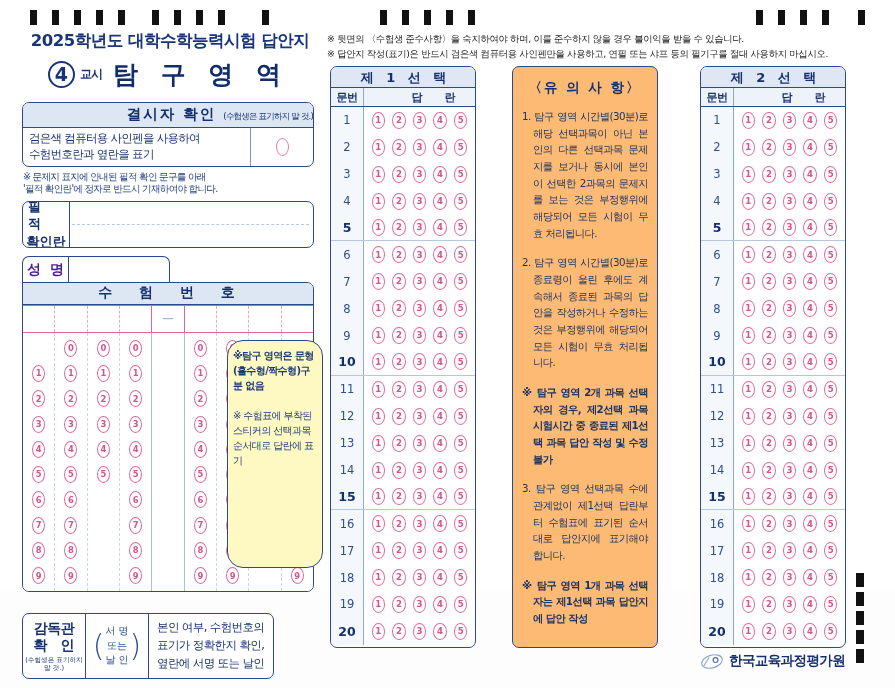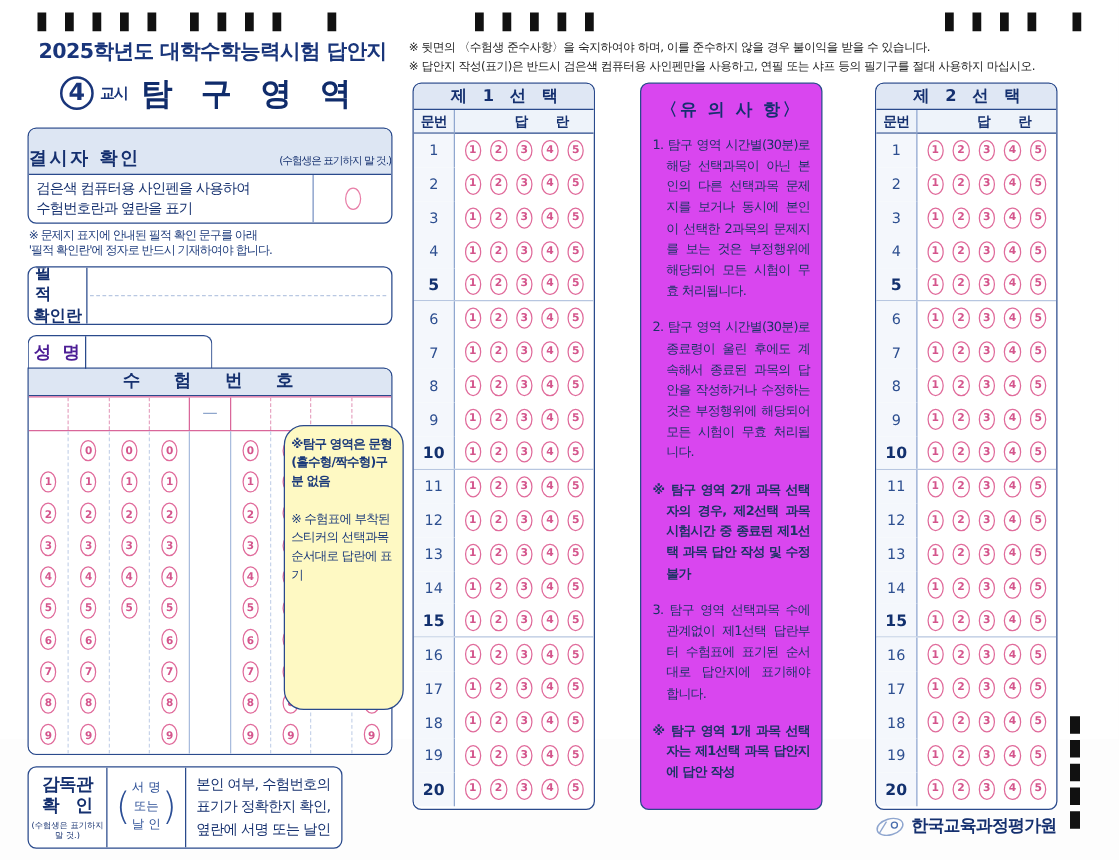--- a/index.html
+++ b/index.html
@@ -74,23 +74,23 @@
   .absent-box {
     margin-top: 11px;
     border: 1.6px solid #2a4a8c;
     border-radius: 7px;
     overflow: hidden;
     background: #ffffff;
   }
   .absent-head {
     background: #dde6f3;
     border-bottom: 1.3px solid #2a4a8c;
-    display: flex; align-items: baseline; justify-content: space-between;
+    display: flex; align-items: baseline; justify-content: flex-end;
     gap: 7px;
-    padding: 14px 0 3px 0;
+    padding: 2px 0 3px 0;
   }
   .absent-head .ah-title {
     font-size: 14.5px; font-weight: bold; color: #15306f;
     letter-spacing: 2px;
   }
   .absent-head .ah-note {
     font-size: 8.5px; color: #15306f; letter-spacing: -0.8px;
   }
   .absent-body { display: flex; }
   .absent-text {
@@ -366,21 +366,21 @@
     line-height: 1;
   }
 
   
   .noticebox {
     position: absolute;
     left: 512px; top: 66px;
     width: 146px; height: 582px;
     border: 1.6px solid #2a4a8c;
     border-radius: 7px;
-    background: #d946ef;
+    background: #fdba74;
     padding: 12px 9px 8px 9px;
     overflow: hidden;
   }
   .nb-title {
     text-align: center;
     font-size: 13.5px; font-weight: bold; color: #15306f;
     letter-spacing: 2px;
     margin-bottom: 11px;
   }
   .nb-p {

